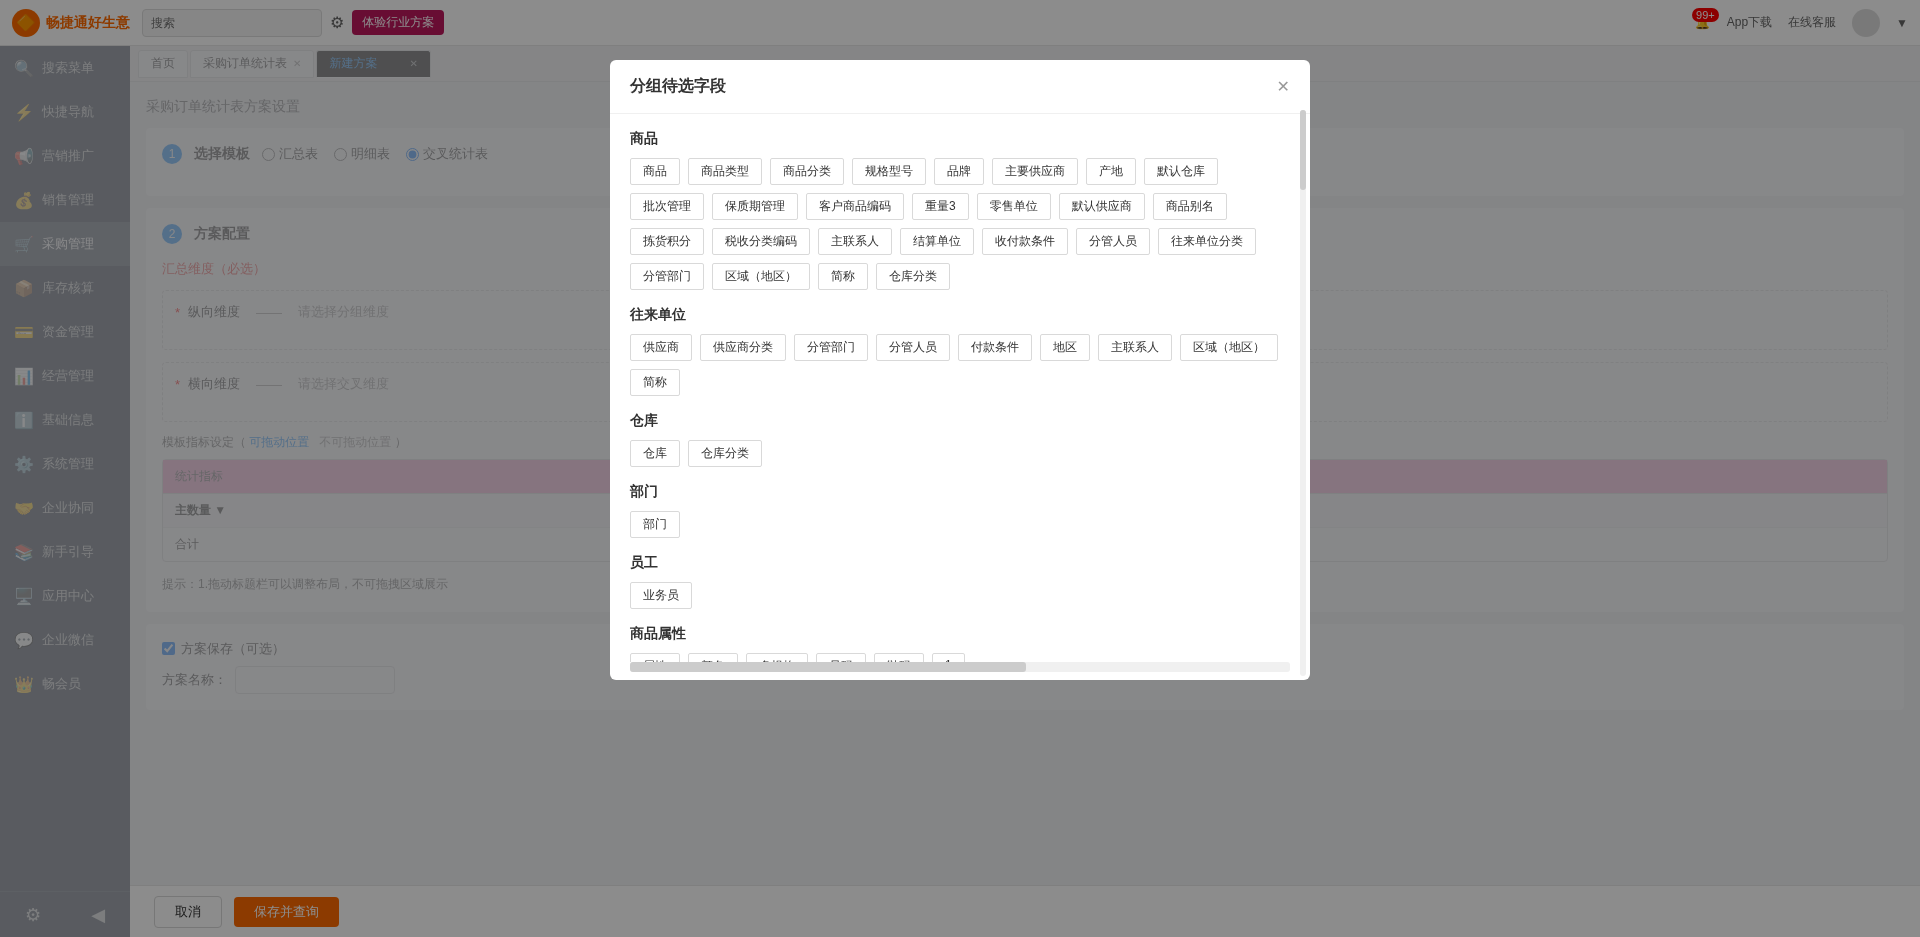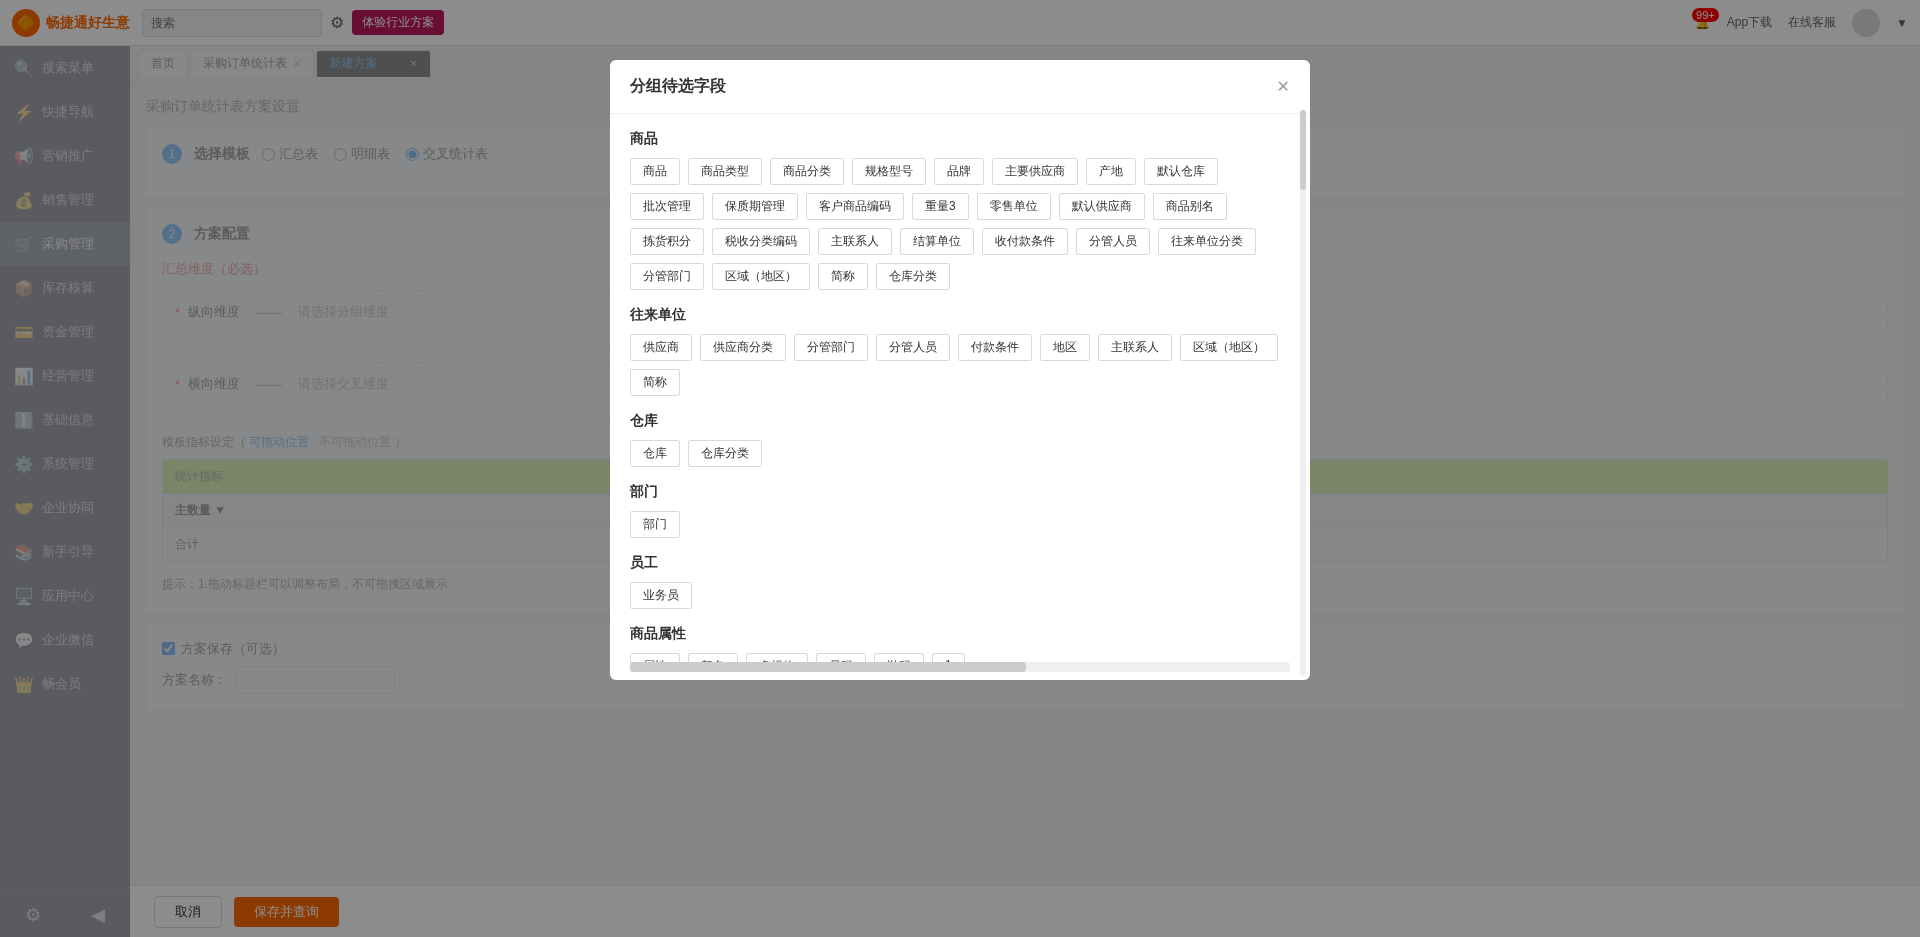--- a/index.html
+++ b/index.html
@@ -492,21 +492,21 @@
         <span style="color:#f00;">*</span>
           <span>横向维度</span>
         <span style="color:#999;margin:0 8px;">——</span>
         <span style="color:#999;">请选择交叉维度</span>
       </div>
     </div>
     <div style="font-size:12px;color:#666;">
       模板指标设定（ <span style="color:#1890ff;">可拖动位置</span> &nbsp; <span style="color:#999;">不可拖动位置</span> ）
     </div>
     <div style="margin-top:8px;border:1px solid #ddd;border-radius:4px;">
-      <div style="background:#bef264;padding:8px 12px;border-bottom:1px solid #ddd;font-size:12px;color:#666;">统计指标</div>
+      <div style="background:#f9a8d4;padding:8px 12px;border-bottom:1px solid #ddd;font-size:12px;color:#666;">统计指标</div>
       <table style="width:100%;border-collapse:collapse;font-size:12px;">
         <thead>
           <tr style="background:#fafafa;">
             <th style="padding:8px 12px;text-align:left;border-bottom:1px solid #eee;">主数量 ▼</th>
             <th style="padding:8px 12px;text-align:left;border-bottom:1px solid #eee;">金额</th>
           </tr>
         </thead>
         <tbody>
           <tr>
             <td style="padding:8px 12px;">合计</td>

